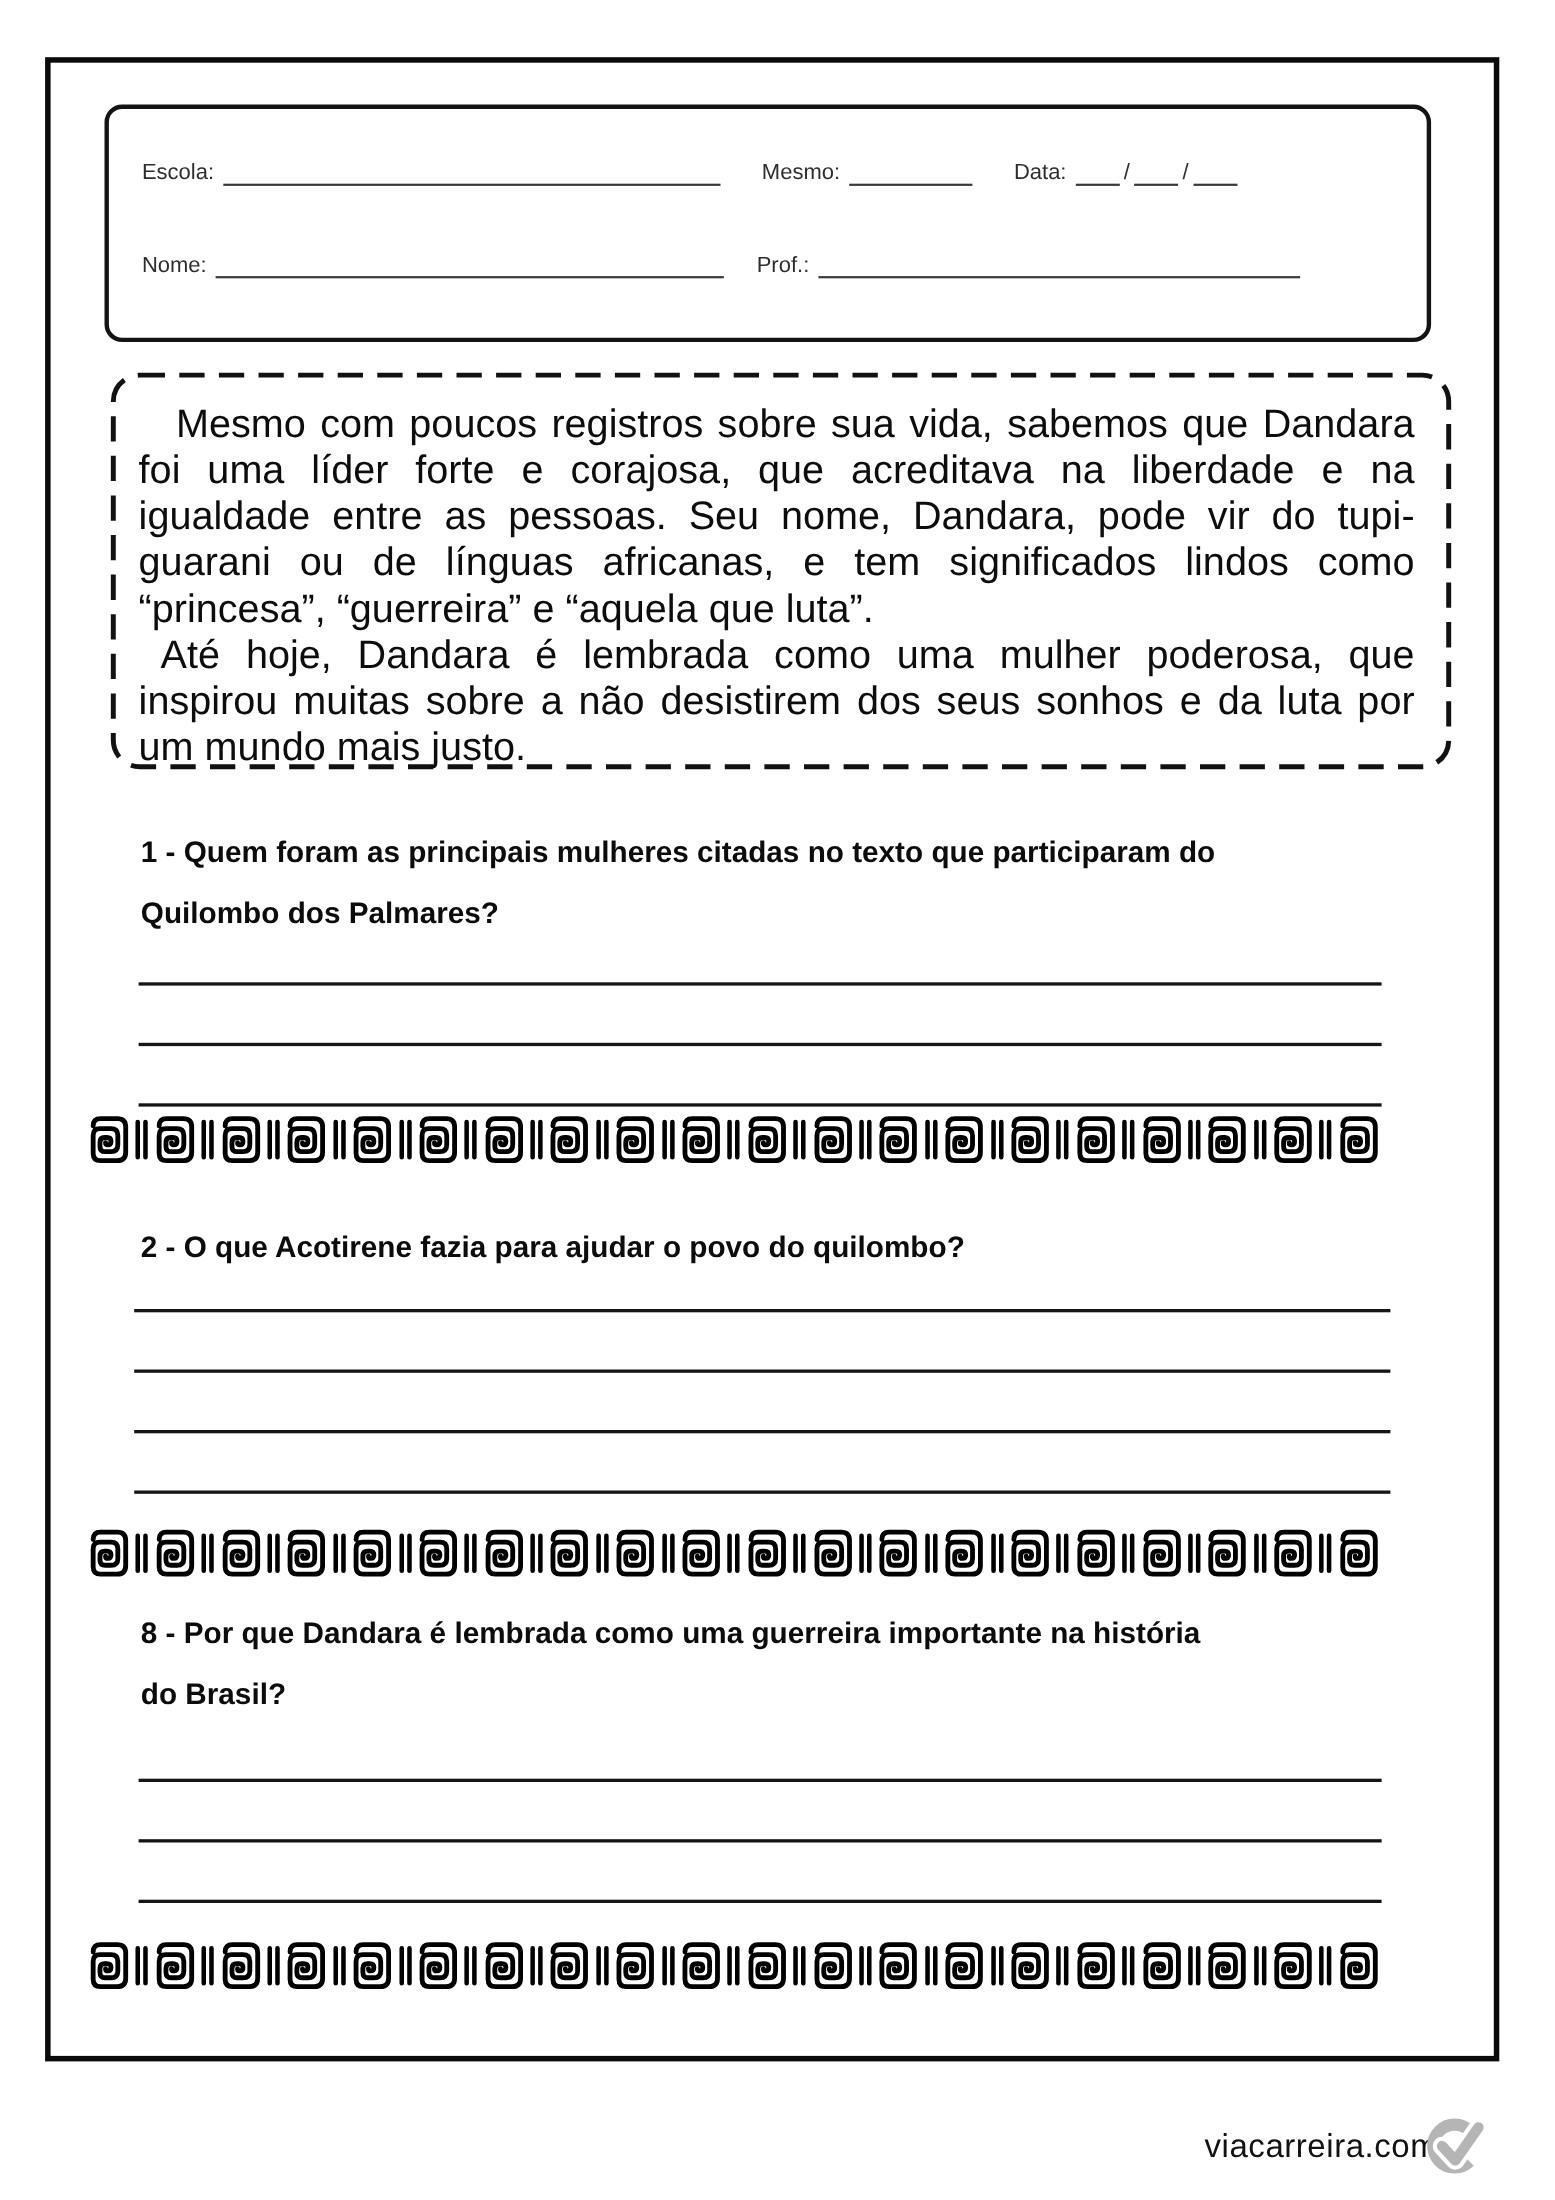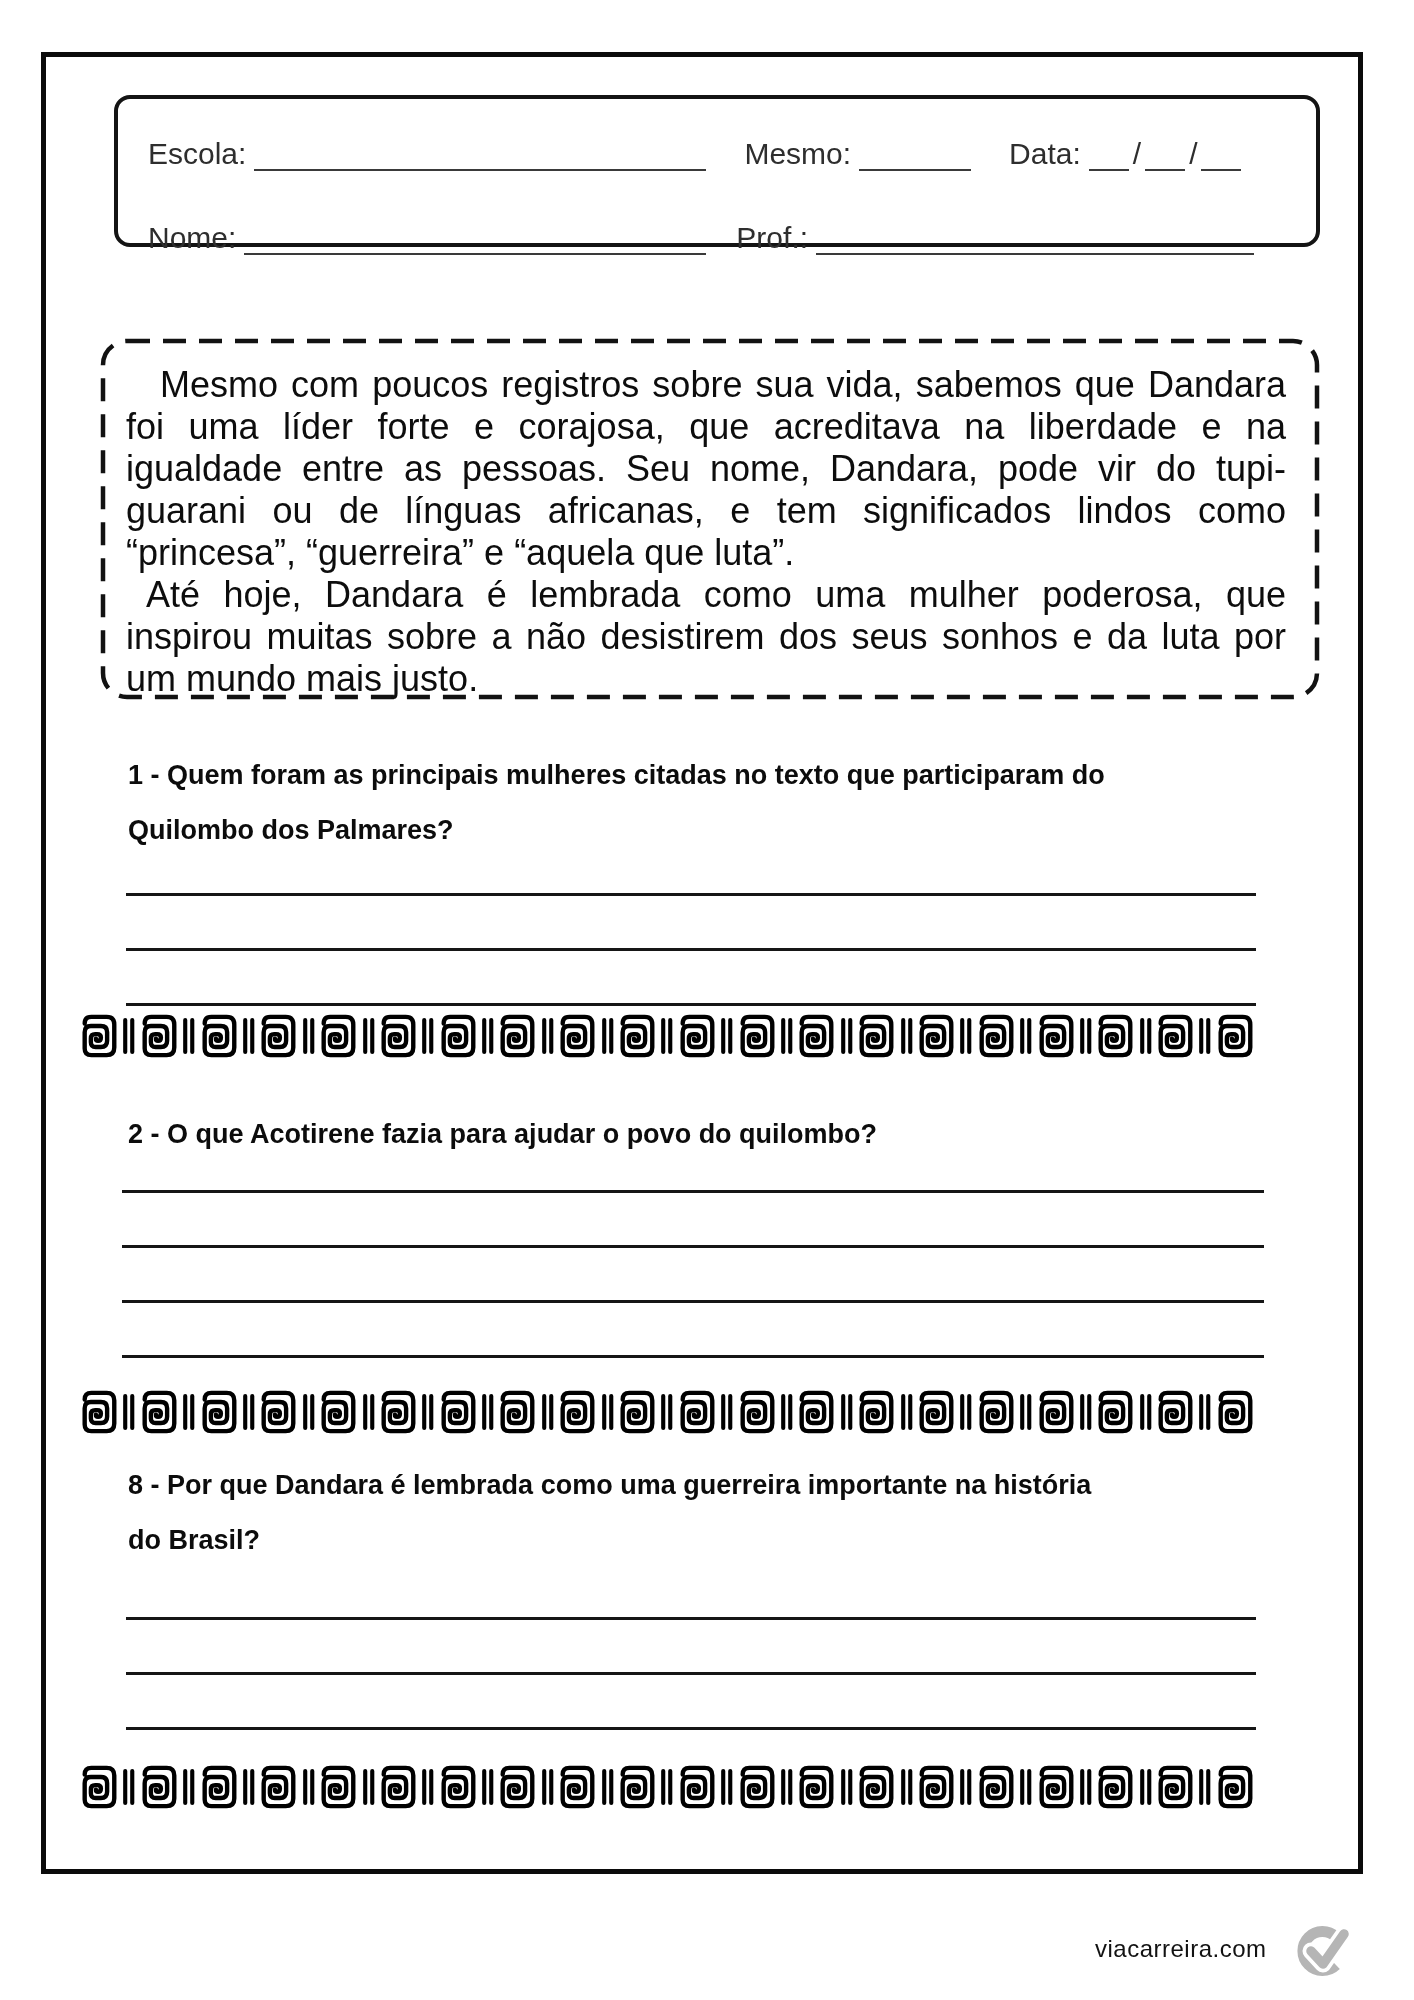--- a/index.html
+++ b/index.html
@@ -11,23 +11,23 @@
     color:#111;
     overflow:hidden;
   }
   
   .outer-frame{
     position:absolute;left:41px;top:52px;width:1322px;height:1822px;
     border:5px solid #0b0b0b;box-sizing:border-box;background:#fff;
   }
   
   .header-box{
-    position:absolute;left:114px;top:95px;width:1206px;height:152px;
+    position:absolute;left:95px;top:95px;width:1206px;height:216px;
     border:4px solid #141414;border-radius:16px;box-sizing:border-box;
-    font-size:30px;font-weight:300;color:#2e2e2e;
+    font-size:20px;font-weight:300;color:#2e2e2e;
   }
   .header-row{position:absolute;left:30px;right:26px;display:flex;align-items:flex-end;white-space:nowrap;}
   .header-row.row1{top:38px;}
   .header-row.row2{top:122px;}
   .hlabel{padding-right:8px;}
   .fline{display:inline-block;border-bottom:2px solid #3a3a3a;height:30px;}
   .gap38{width:38px;} .gap30{width:30px;}
   .slash{padding:0 4px;}
   
   .reading-box{position:absolute;left:100px;top:338px;width:1220px;height:362px;}
@@ -54,21 +54,21 @@
   
   .spiral-row{
     position:absolute;left:78px;width:1178px;height:64px;
     display:flex;justify-content:space-between;align-items:center;
   }
   .sr1{top:1004px;} .sr2{top:1380px;} .sr3{top:1755px;}
   .spiral-row svg{display:block;}
   
   .footer{position:absolute;left:0;top:1918px;width:1414px;height:70px;}
   .footer-site{
-    position:absolute;left:1095px;top:17px;font-size:24px;color:#121212;letter-spacing:0.5px;
+    position:absolute;left:1095px;top:17px;font-size:30px;color:#121212;letter-spacing:0.5px;
   }
   .footer-logo{position:absolute;left:1296px;top:2px;}
 </style>
 </head>
 <body>
 
 <div class="page">
 
   <div class="outer-frame"></div>
 

